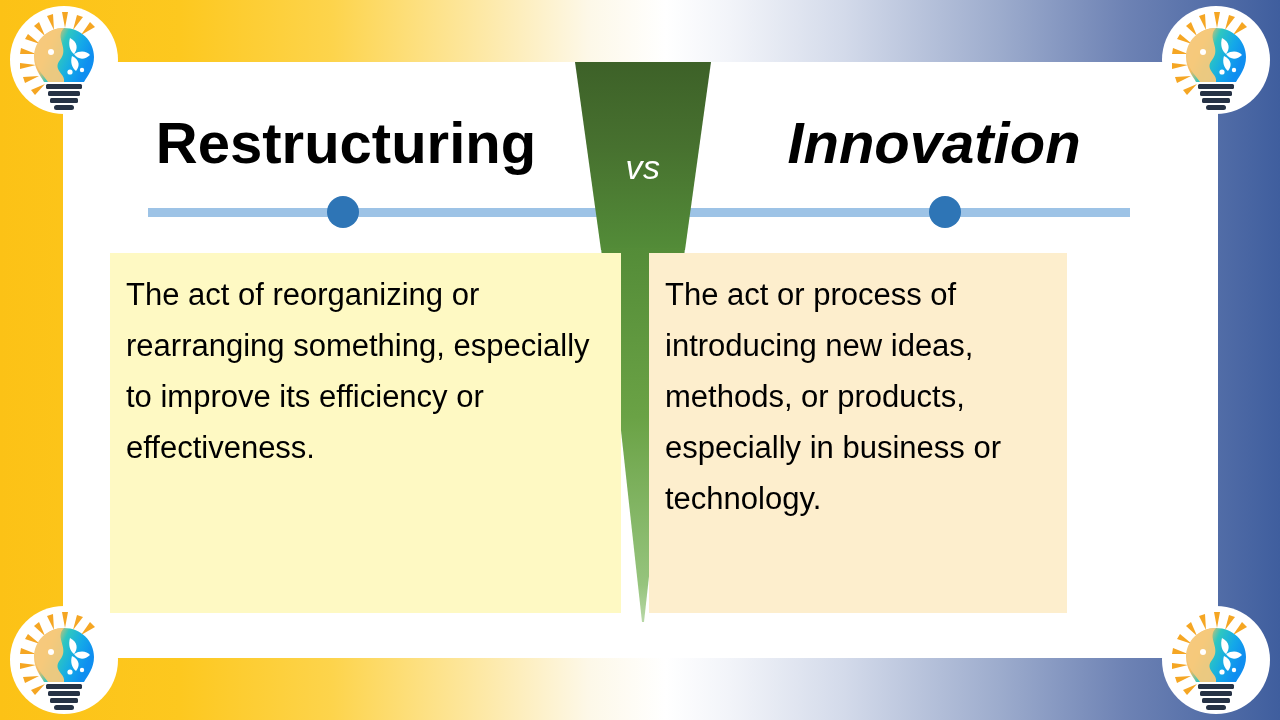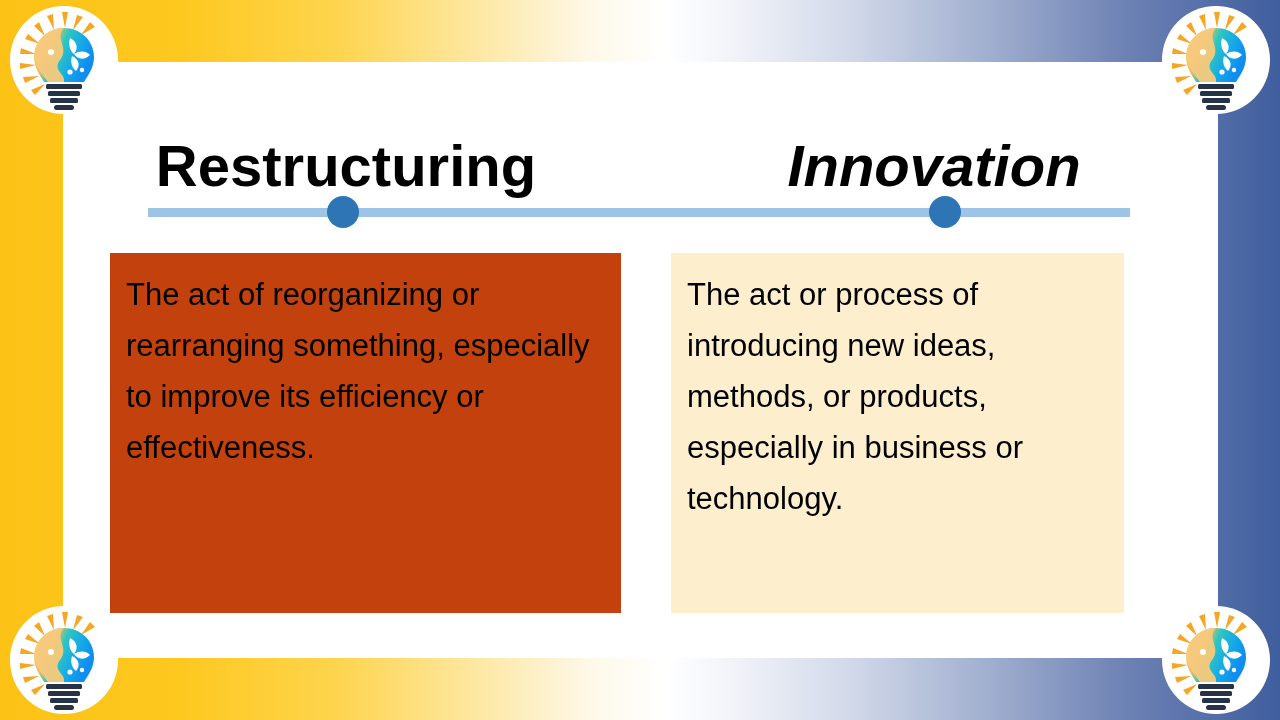--- a/index.html
+++ b/index.html
@@ -54,21 +54,20 @@
   
   .title {
     position: absolute;
     top: 108px;
     font-weight: bold;
     font-size: 58px;
     line-height: 70px;
     color: #000000;
     text-align: center;
     white-space: nowrap;
-    margin-top: 23px;
   }
   .title-left  { left: 96px;  width: 500px; }
   .title-right { left: 684px; width: 500px; font-style: italic; }
 
   
   .divider {
     position: absolute;
     left: 148px;
     top: 208px;
     width: 982px;
@@ -133,25 +132,25 @@
     padding: 16px 18px 10px 16px;
     box-sizing: border-box;
     font-size: 31px;
     line-height: 51px;
     color: #000000;
   }
   .defbox-left {
     left: 110px;
     width: 511px;
     height: 360px;
-    background: #c2410c;
+    background: #fef9c3;
   }
   .defbox-right {
-    left: 671px;
-    width: 453px;
+    left: 649px;
+    width: 418px;
     height: 360px;
     background: #fdeecd;
   }
   .defbox p { margin: 0; }
 
   
   .logo {
     position: absolute;
     width: 112px;
     height: 112px;
@@ -171,20 +170,25 @@
   <div class="content-card"></div>
 
   <div class="title title-left">Restructuring</div>
 
   <div class="title title-right">Innovation</div>
 
   <div class="divider"></div>
   <div class="dot dot-left"></div>
   <div class="dot dot-right"></div>
 
+  <div class="funnel-wrap">
+    <div class="funnel-top"></div>
+    <div class="funnel-bottom"></div>
+    <div class="vs-label">vs</div>
+  </div>
 
   <div class="defbox defbox-left">
     <p>The act of reorganizing or rearranging something, especially to improve its efficiency or effectiveness.</p>
   </div>
 
   <div class="defbox defbox-right">
     <p>The act or process of introducing new ideas, methods, or products, especially in business or technology.</p>
   </div>
 
   <svg class="logo logo-tl" viewBox="0 0 112 112">

